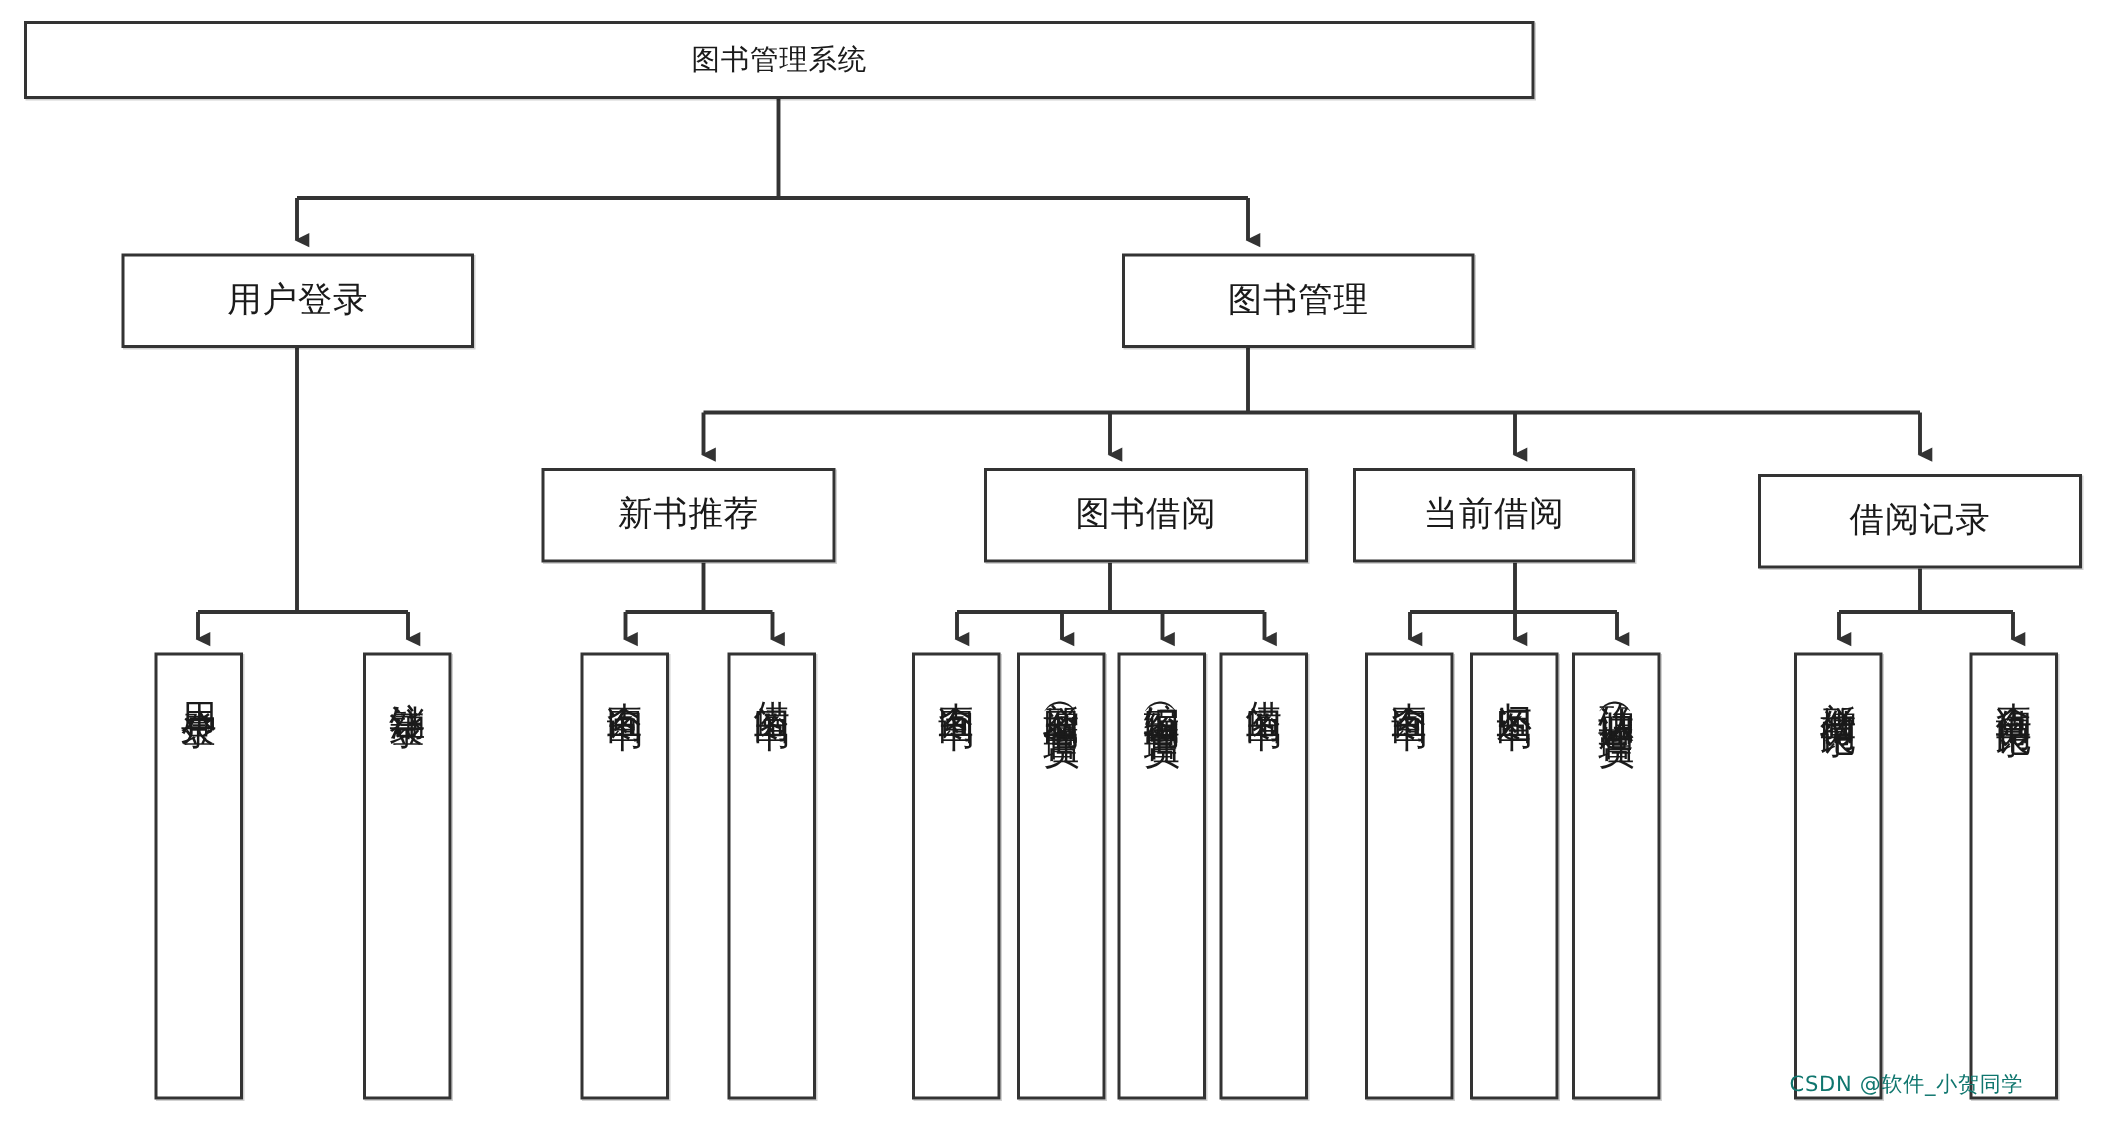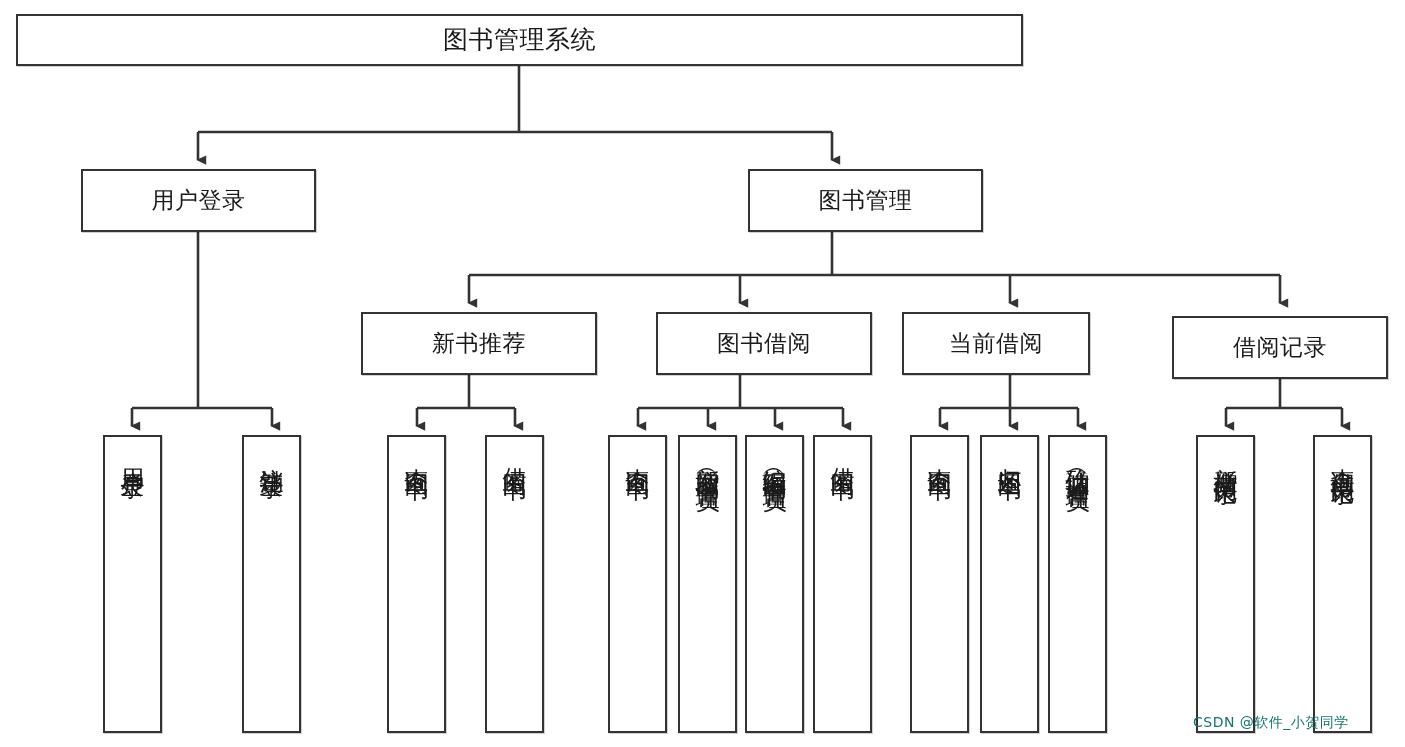--- a/index.html
+++ b/index.html
@@ -39,22 +39,21 @@
     display: block;
     text-align: center;
     line-height: 1.18;
     letter-spacing: 0.5px;
     white-space: nowrap;
   }
   .node.horizontal .label {
     font-size: 23px;
   }
   .node.root .label {
-    font-size: 25px;
-    font-family: Liberation Serif, serif;
+    font-size: 19px;
   }
   .node.vertical {
     align-items: flex-start;
     justify-content: center;
     padding-top: 12px;
   }
   .node.vertical .label {
     writing-mode: vertical-rl;
     text-orientation: upright;
     font-size: 24px;
@@ -132,21 +131,21 @@
     <span class="label">图书管理系统</span>
   </div>
 
   <div class="node horizontal" style="left:81px; top:169px; width:235px; height:63px;">
     <span class="label">用户登录</span>
   </div>
   <div class="node horizontal" style="left:748px; top:169px; width:235px; height:63px;">
     <span class="label">图书管理</span>
   </div>
 
-  <div class="node horizontal" style="left:361px; top:312px; width:236px; height:63px;">
+  <div class="node horizontal" style="left:361px; top:312px; width:196px; height:63px;">
     <span class="label">新书推荐</span>
   </div>
   <div class="node horizontal" style="left:632px; top:312px; width:216px; height:63px;margin-left:24px;">
     <span class="label">图书借阅</span>
   </div>
   <div class="node horizontal" style="left:902px; top:312px; width:188px; height:63px;">
     <span class="label">当前借阅</span>
   </div>
   <div class="node horizontal" style="left:1172px; top:316px; width:216px; height:63px;">
     <span class="label">借阅记录</span>

